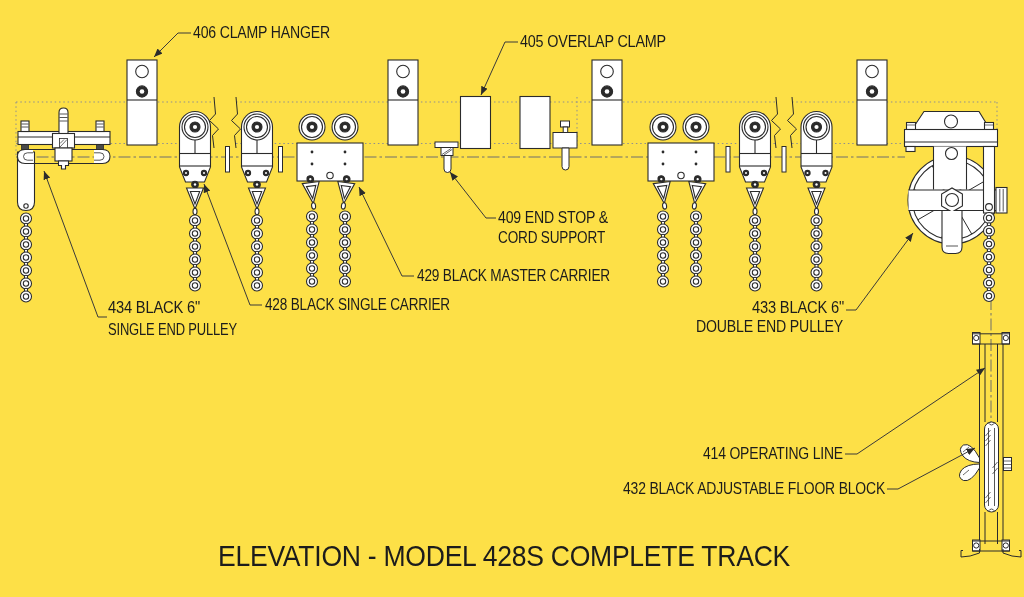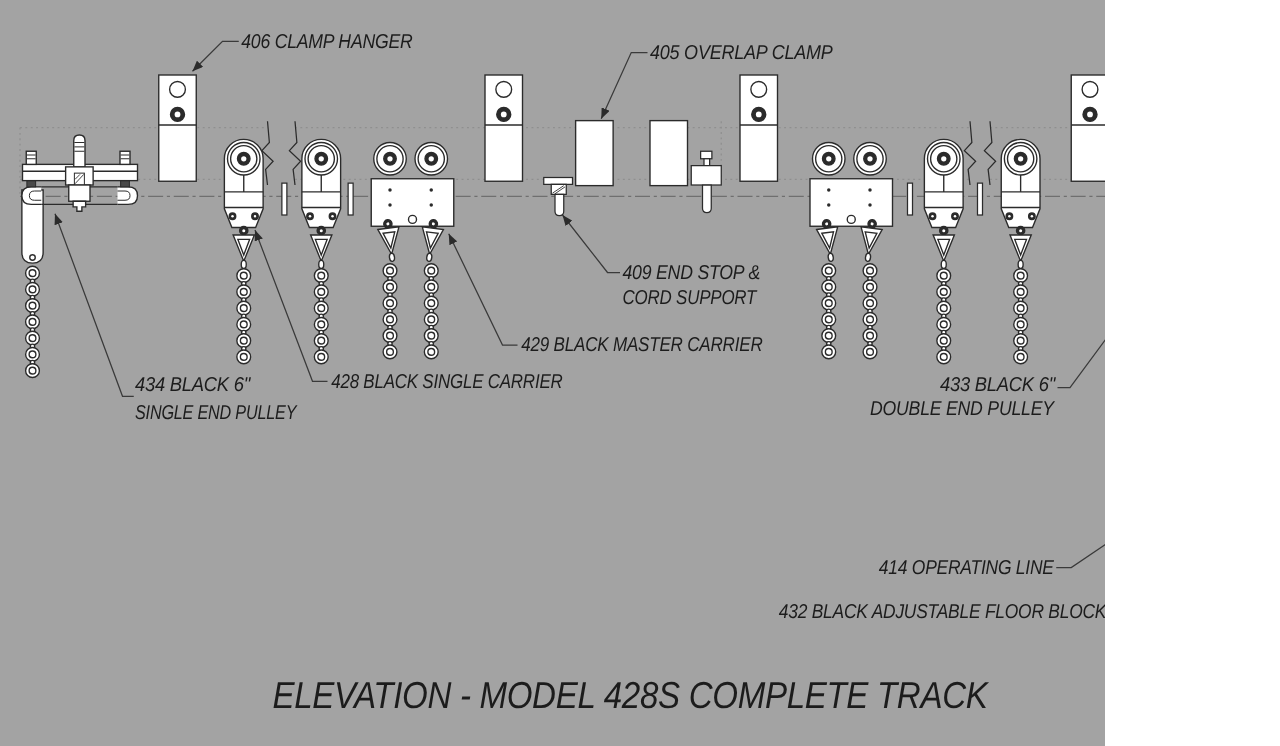--- a/index.html
+++ b/index.html
@@ -1,16 +1,16 @@
 <!DOCTYPE html>
 <html><head>
 <meta charset="utf-8">
 <style>
   html,body{margin:0;padding:0;background:#ffffff;}
-  .stage{position:relative;width:884px;height:597px;background:#a3a3a3;overflow:hidden;font-style:italic;}
+  .stage{position:relative;width:1024px;height:597px;background:#fde047;overflow:hidden;}
   svg{display:block;}
   svg text{font-family:"Liberation Sans","DejaVu Sans",sans-serif;fill:#1c1c1c;}
   .lbl{font-size:16px;letter-spacing:-0.2px;}
   .ttl{font-size:30px;letter-spacing:-0.3px;}
 </style>
 </head>
 <body>
 
 <div class="stage">
 <svg viewBox="0 0 1024 597" width="1024" height="597" xmlns="http://www.w3.org/2000/svg" xmlns:xlink="http://www.w3.org/1999/xlink">

